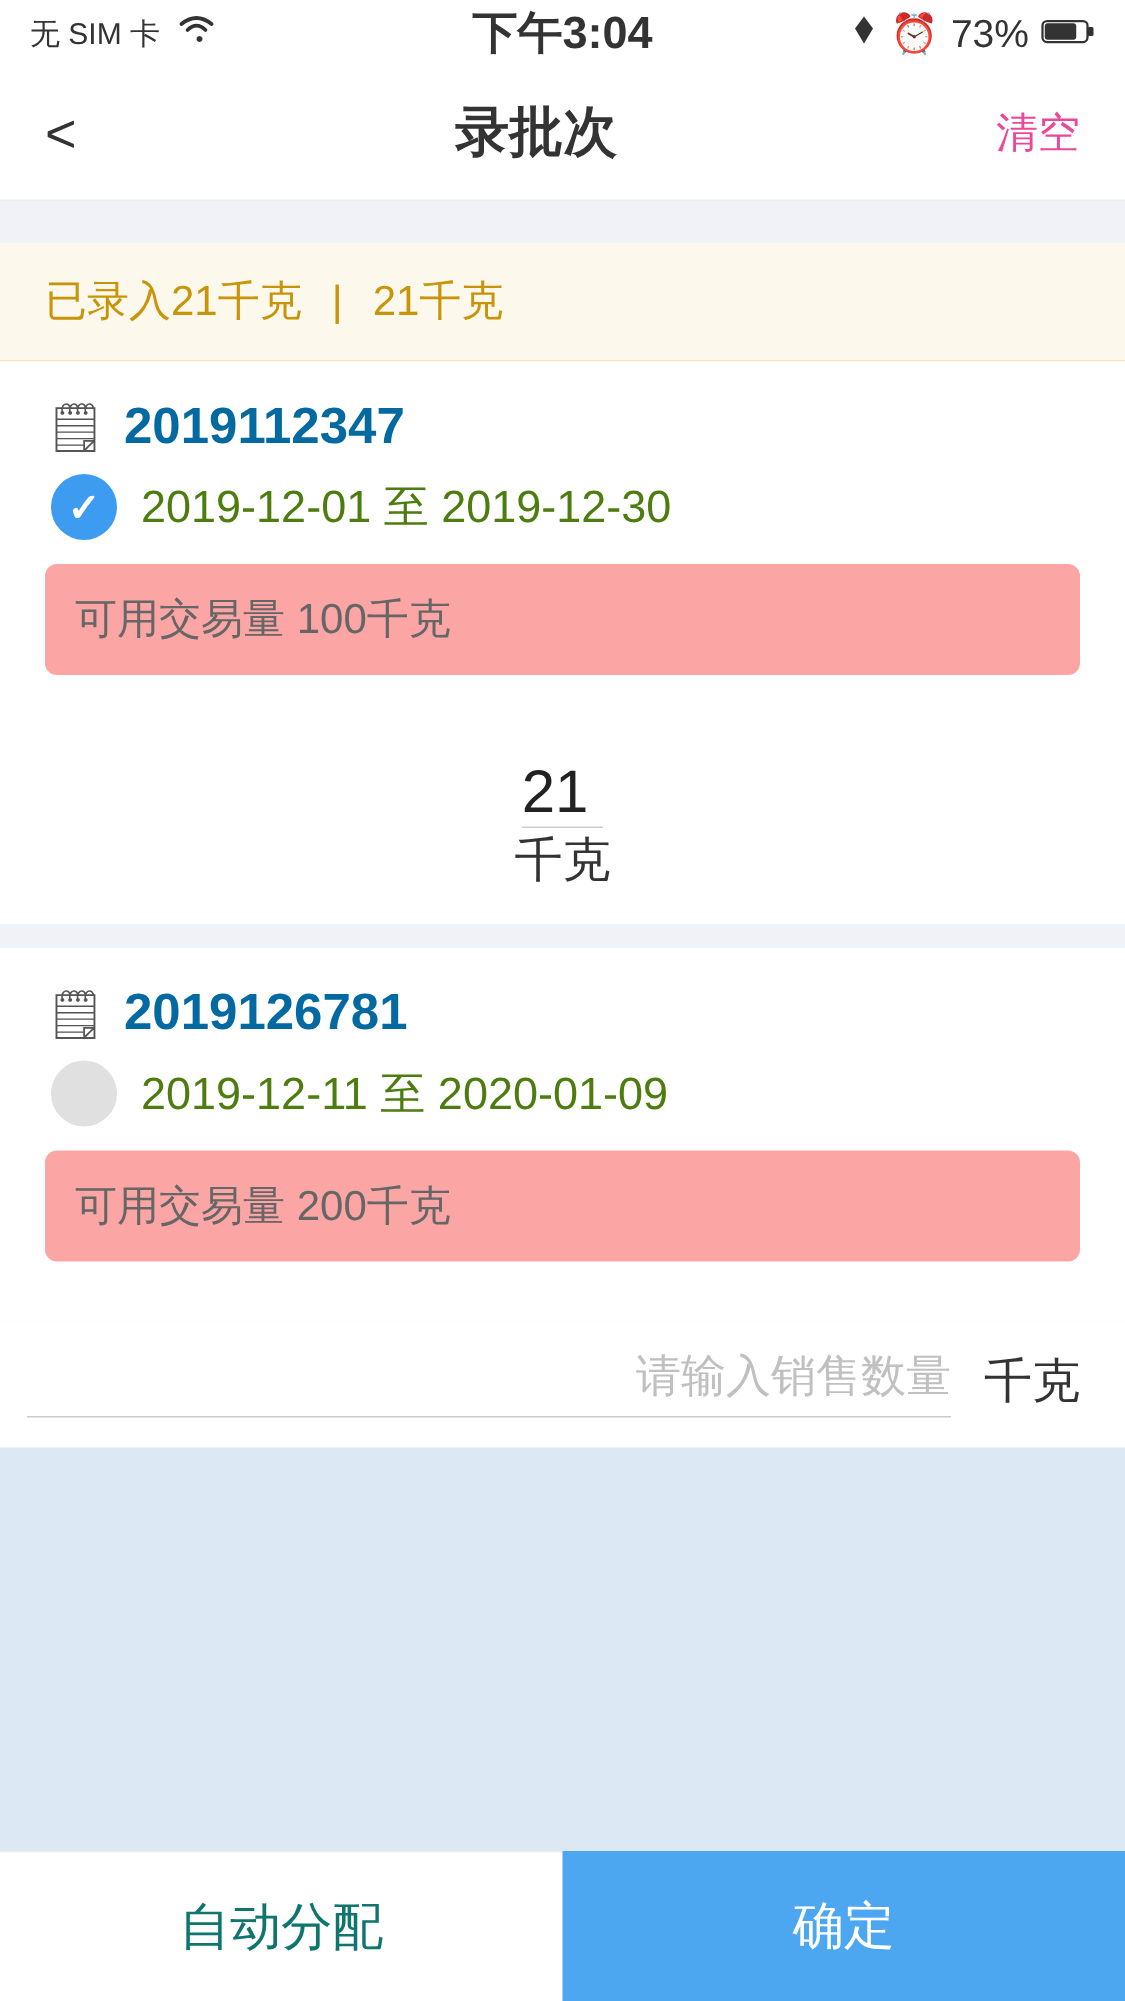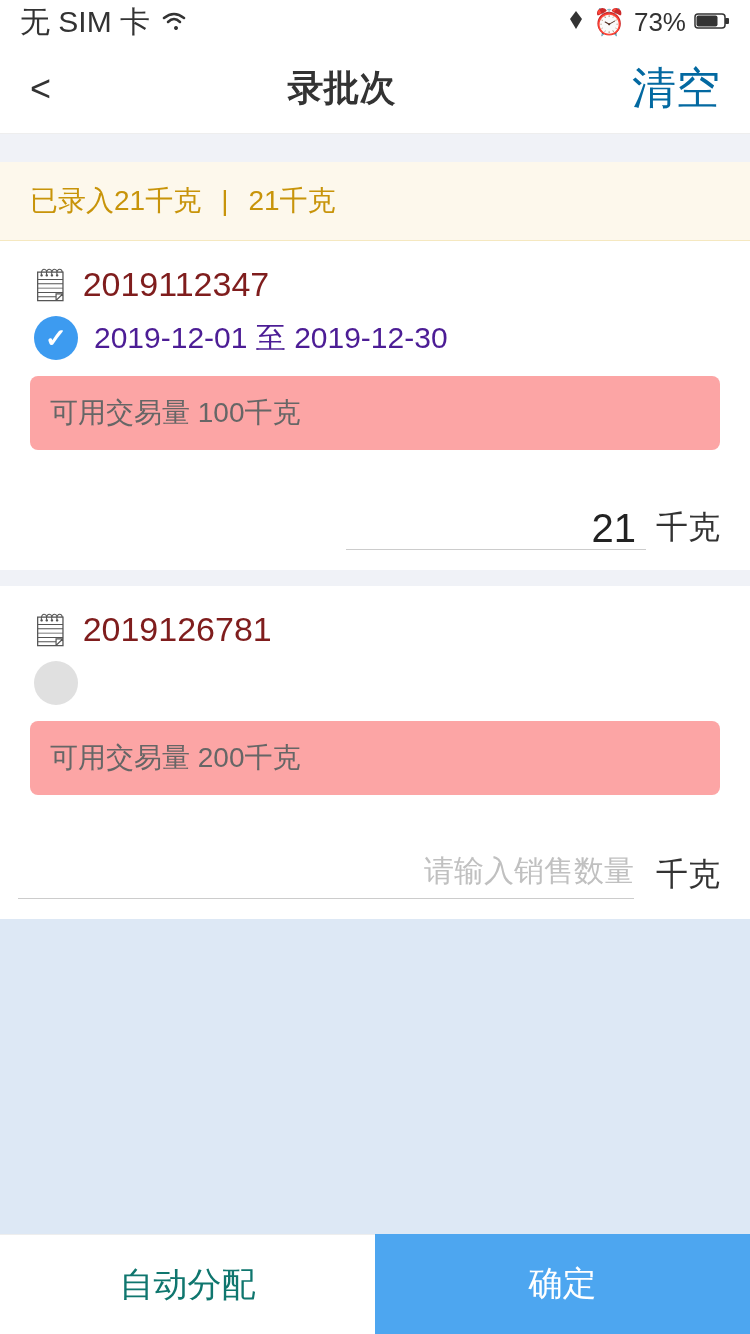--- a/index.html
+++ b/index.html
@@ -21,21 +21,21 @@
       height: 44px;
       background: #fff;
       padding: 0 20px;
       font-size: 26px;
       font-weight: 500;
     }
     .status-left {
       display: flex;
       align-items: center;
       gap: 10px;
-      font-size: 30px;
+      font-size: 20px;
     }
     .status-time {
       font-size: 30px;
       font-weight: 600;
       position: absolute;
       left: 50%;
       transform: translateX(-50%);
     }
     .status-right {
       display: flex;
@@ -58,22 +58,22 @@
       font-size: 36px;
       color: #333;
       cursor: pointer;
     }
     .nav-title {
       font-size: 36px;
       font-weight: 600;
       color: #333;
     }
     .nav-clear {
-      font-size: 44px;
-      color: #0369a1;
+      font-size: 28px;
+      color: #ec4899;
       cursor: pointer;
     }
 
     
     .summary-bar {
       background: #fdf8ec;
       padding: 20px 30px;
       display: flex;
       align-items: center;
       gap: 20px;
@@ -104,22 +104,22 @@
       align-items: center;
       gap: 12px;
       margin-bottom: 12px;
     }
     .batch-icon {
       font-size: 32px;
       color: #555;
     }
     .batch-id {
       font-size: 34px;
-      font-weight: 400;
-      color: #7f1d1d;
+      font-weight: 700;
+      color: #0369a1;
     }
 
     .batch-date-row {
       display: flex;
       align-items: center;
       gap: 16px;
       margin-bottom: 16px;
       padding-left: 4px;
     }
     .radio-circle {
@@ -138,40 +138,40 @@
       background: #e0e0e0;
       border: none;
     }
     .radio-check {
       color: #fff;
       font-size: 26px;
       font-weight: 700;
     }
     .batch-date {
       font-size: 30px;
-      color: #4c1d95;
+      color: #4d7c0f;
     }
 
     .batch-avail {
       background: #fca5a5;
       border-radius: 8px;
       padding: 18px 20px;
       font-size: 28px;
       color: #666;
       margin-bottom: 16px;
     }
 
     
     .qty-row {
       display: flex;
       align-items: center;
       justify-content: flex-end;
       padding: 16px 30px 20px 30px;
-      gap: 10px;
-      background: #fff;
+      background: #fff;
+      flex-direction: column;
     }
     .qty-unit {
       font-size: 32px;
       color: #333;
     }
     .qty-underline {
       border-bottom: 1px solid #ccc;
       flex: 1;
       max-width: 300px;
       height: 44px;
@@ -260,20 +260,21 @@
   <div class="status-left">
     <span>无 SIM 卡</span>
     <span>
       <svg width="28" height="22" viewBox="0 0 28 22">
         <path d="M14 18 a2 2 0 1 1 0 .01Z" fill="#333"></path>
         <path d="M8 12 Q14 6 20 12" stroke="#333" stroke-width="2.5" fill="none" stroke-linecap="round"></path>
         <path d="M4 8 Q14 0 24 8" stroke="#333" stroke-width="2.5" fill="none" stroke-linecap="round"></path>
       </svg>
     </span>
   </div>
+  <div class="status-time">下午3:04</div>
   <div class="status-right">
     <span>
       <svg width="20" height="22" viewBox="0 0 20 22">
         <path d="M10 2 L16 10 L10 20 L4 10 Z" fill="#333"></path>
       </svg>
     </span>
     <span>⏰</span>
     <span>73%</span>
     <span>
       <svg width="36" height="20" viewBox="0 0 36 20">
@@ -323,20 +324,21 @@
   <div class="section-divider"></div>
 
   <div class="batch-item">
     <div class="batch-header">
       <span class="batch-icon">🗒</span>
       <span class="batch-id">2019126781</span>
     </div>
     <div class="batch-date-row">
       <div class="radio-circle unselected">
       </div>
+      <span class="batch-date">2019-12-11 至 2020-01-09</span>
     </div>
     <div class="batch-avail">可用交易量 200千克</div>
   </div>
 
   <div class="qty-input-row">
     <div class="qty-input-container">
       <span class="qty-placeholder">请输入销售数量</span>
     </div>
     <span class="qty-input-unit">千克</span>
   </div>

